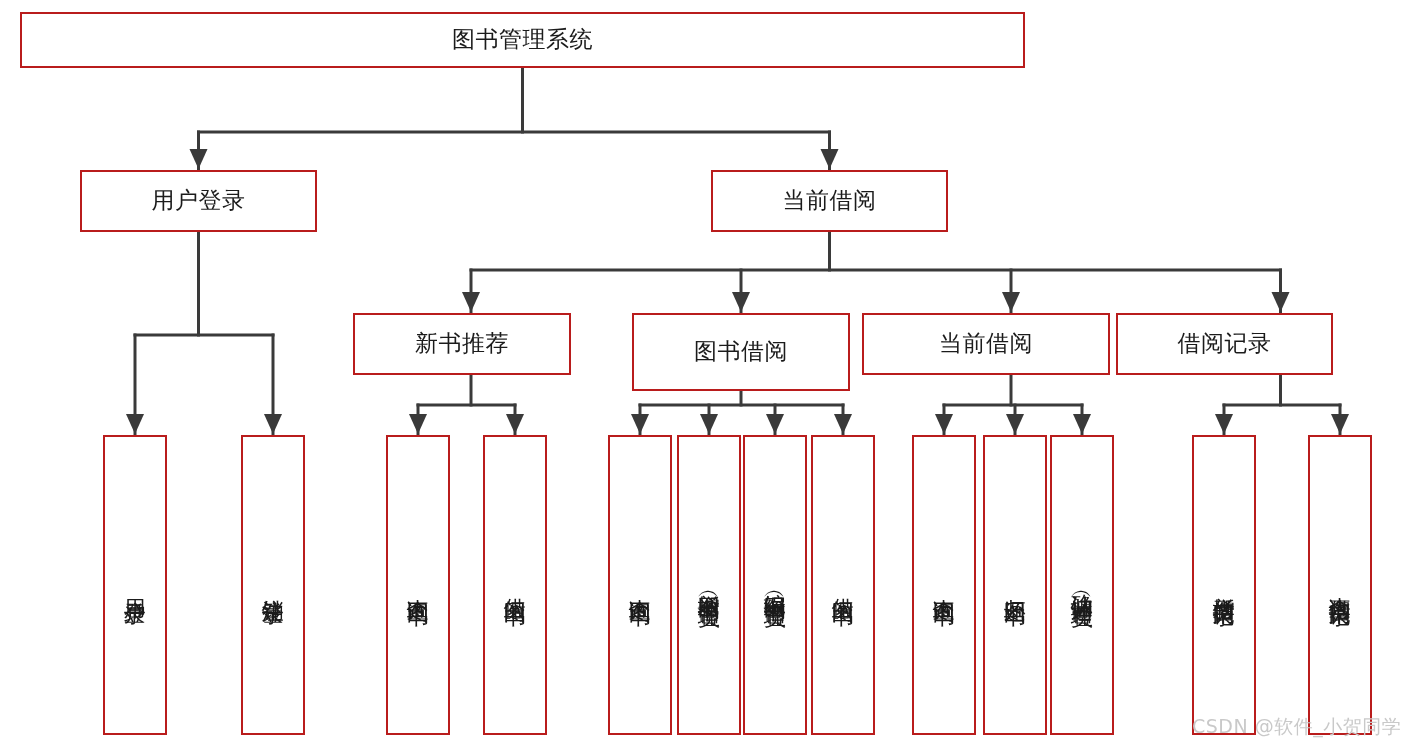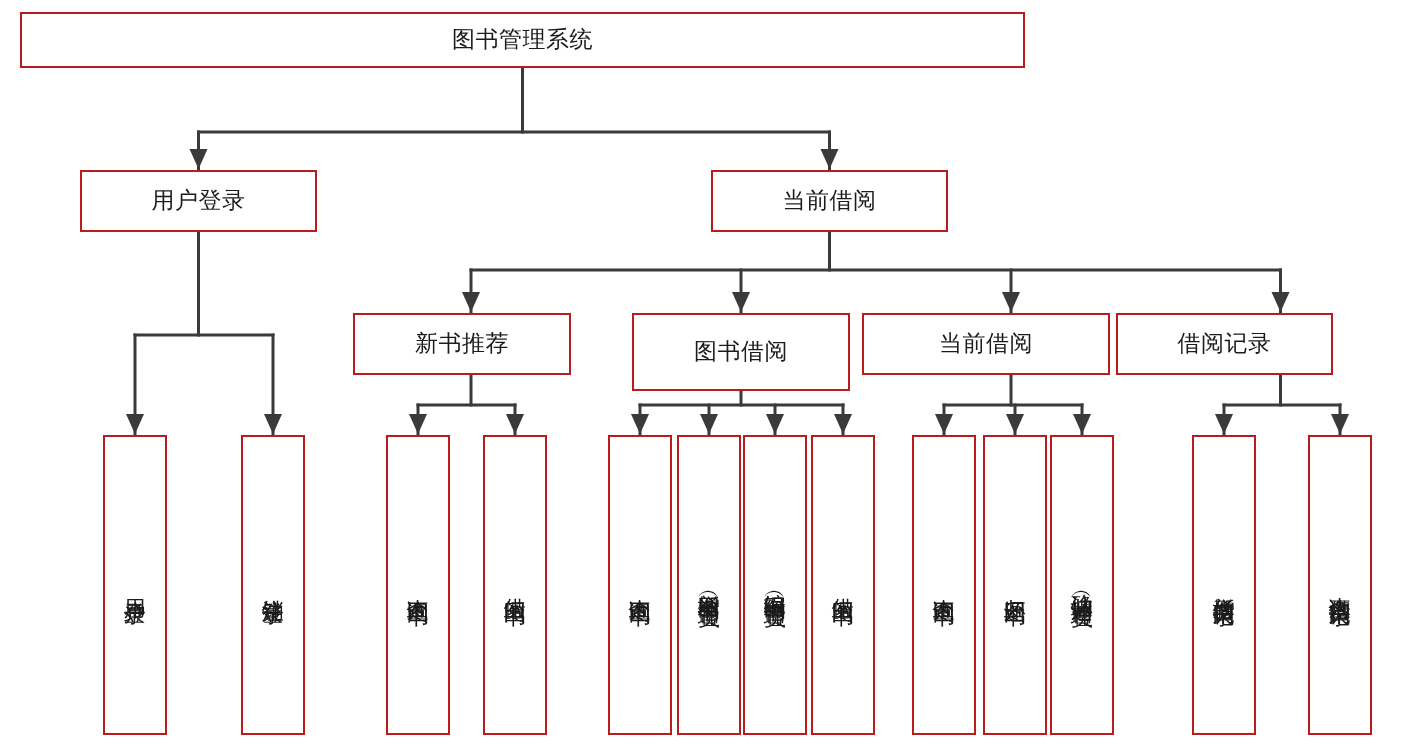--- a/index.html
+++ b/index.html
@@ -176,13 +176,14 @@
       <div class="node-box" style="left: 1050px; top: 435px; width: 64px; height: 300px;">
         <span class="node-label-v">确认归还（管理员）</span>
       </div>
       <div class="node-box" style="left: 1192px; top: 435px; width: 64px; height: 300px;">
         <span class="node-label-v">新增借阅记录</span>
       </div>
       <div class="node-box" style="left: 1308px; top: 435px; width: 64px; height: 300px;">
         <span class="node-label-v">查询借阅记录</span>
       </div>
     </div>
+  <div class="watermark" id="watermark" style="left: 1192px; top: 714px;">CSDN @软件_小贺同学</div>
 </div>
 
 </body></html>

